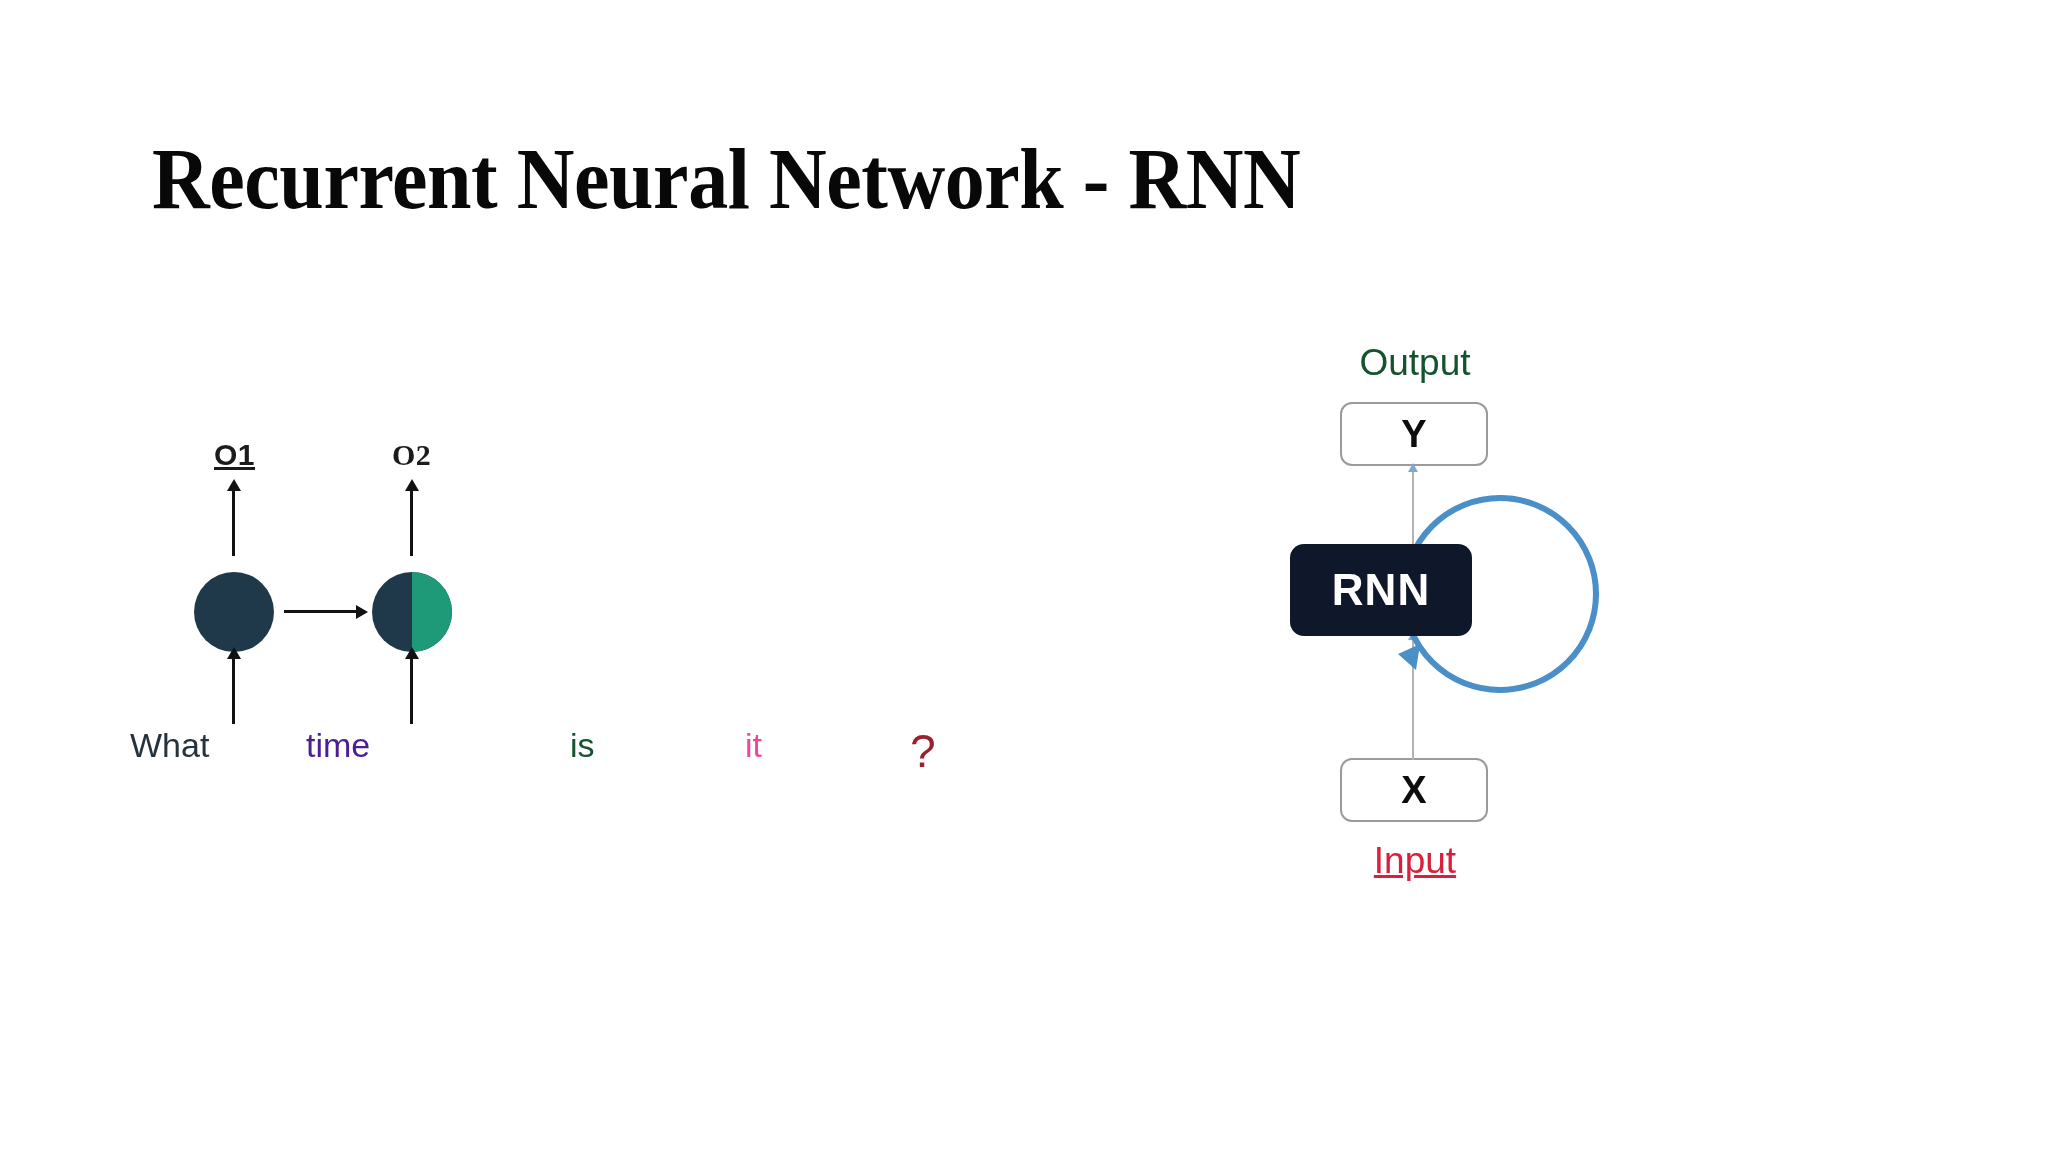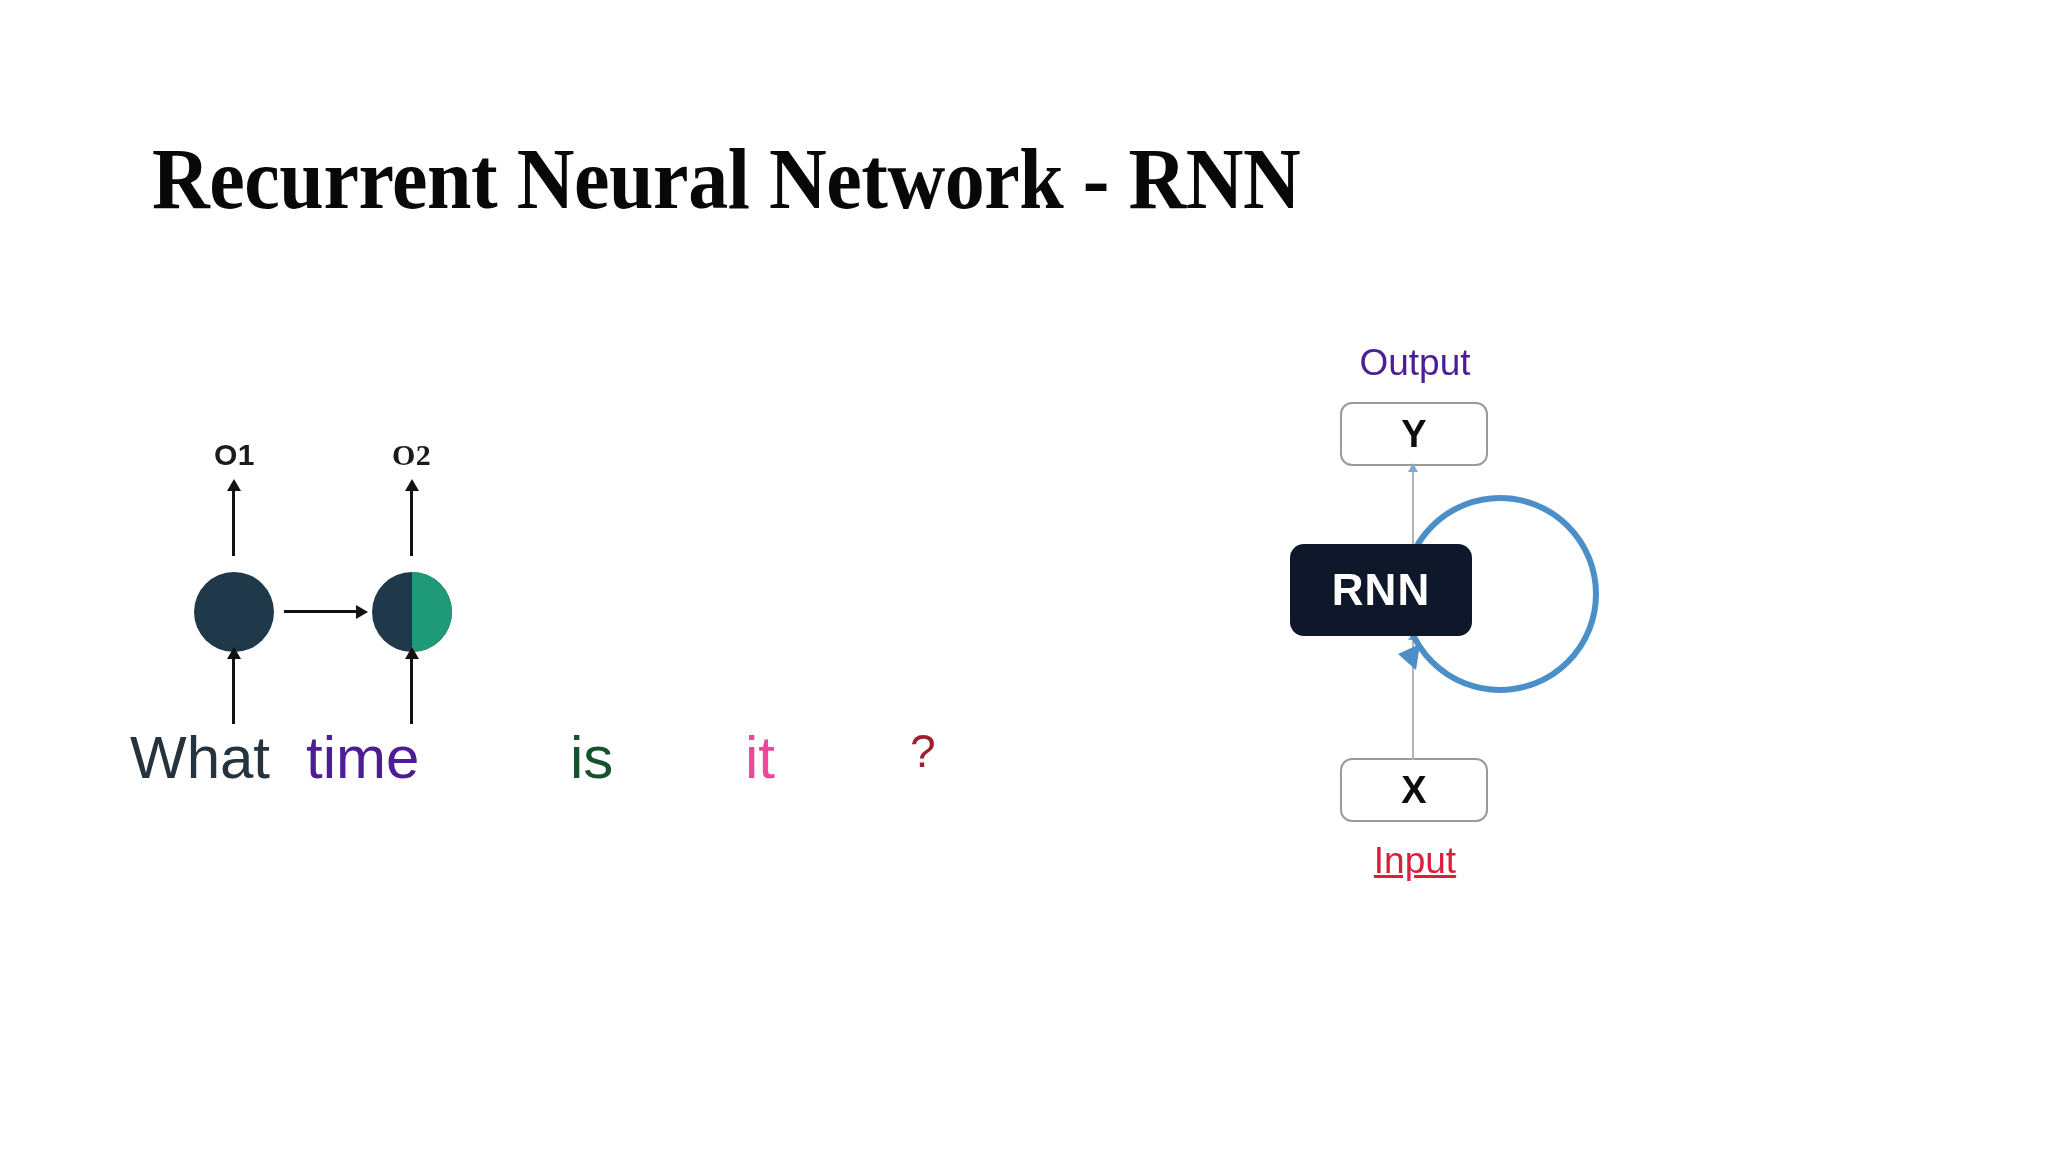--- a/index.html
+++ b/index.html
@@ -42,21 +42,21 @@
   }
 
   .o-label {
     position: absolute;
     font-family: "Liberation Sans", sans-serif;
     font-weight: bold;
     font-size: 30px;
     color: #1b1b1b;
     letter-spacing: 0.5px;
   }
-  .o-label.o1 { left: 94px;  top: 38px; }
+  .o-label.o1 { left: 94px;  top: 38px; text-decoration: underline; }
   .o-label.o2 { left: 272px; top: 38px; font-family: Liberation Serif, serif; }
 
   .arrow-up {
     position: absolute;
     width: 3px;
     background: #121212;
   }
   .arrow-up::after {
     content: "";
     position: absolute;
@@ -110,21 +110,21 @@
     border-top: 7px solid transparent;
     border-bottom: 7px solid transparent;
     border-left: 12px solid #121212;
   }
 
   .word {
     position: absolute;
     top: 328px;
     font-family: "Liberation Sans", sans-serif;
     font-weight: 400;
-    font-size: 60px;
+    font-size: 34px;
     line-height: 1;
     white-space: nowrap;
   }
   .word.w0 { left: 10px;  color: #24333d; }
   .word.w1 { left: 186px; color: #26a07e; }
   .word.w2 { left: 450px; color: #d7cc6a; }
   .word.w3 { left: 625px; color: #e08a62; }
   .word.w4 { left: 790px; color: #9b2030; font-size: 46px; }
 
   
@@ -244,21 +244,21 @@
 
   <div class="word w0" style="color: rgb(36, 51, 61);">What</div>
   <div class="word w1" style="color: #4c1d95;">time</div>
   <div class="word w2" style="color: #14532d;">is</div>
   <div class="word w3" style="color: #ec4899;">it</div>
   <div class="word w4" style="color: rgb(155, 32, 48);">?</div>
 </div>
 
 <div class="right-diagram">
 
-  <div class="io-label output" style="color: #4c1d95;">Output</div>
+  <div class="io-label output" style="color: #14532d;">Output</div>
 
   <div class="io-box y-box" style="border-color: rgb(154, 154, 154);">Y</div>
 
   <div class="conn y-conn" style="background: rgb(180, 180, 180);"></div>
 
   <svg class="loop-svg" viewBox="0 0 220 220">
     <circle cx="110" cy="110" r="96" fill="none" stroke="#4a8fc7" stroke-width="6"></circle>
     <path d="M 30 160 L 8 170 L 26 186 Z" fill="#4a8fc7"></path>
   </svg>
 

